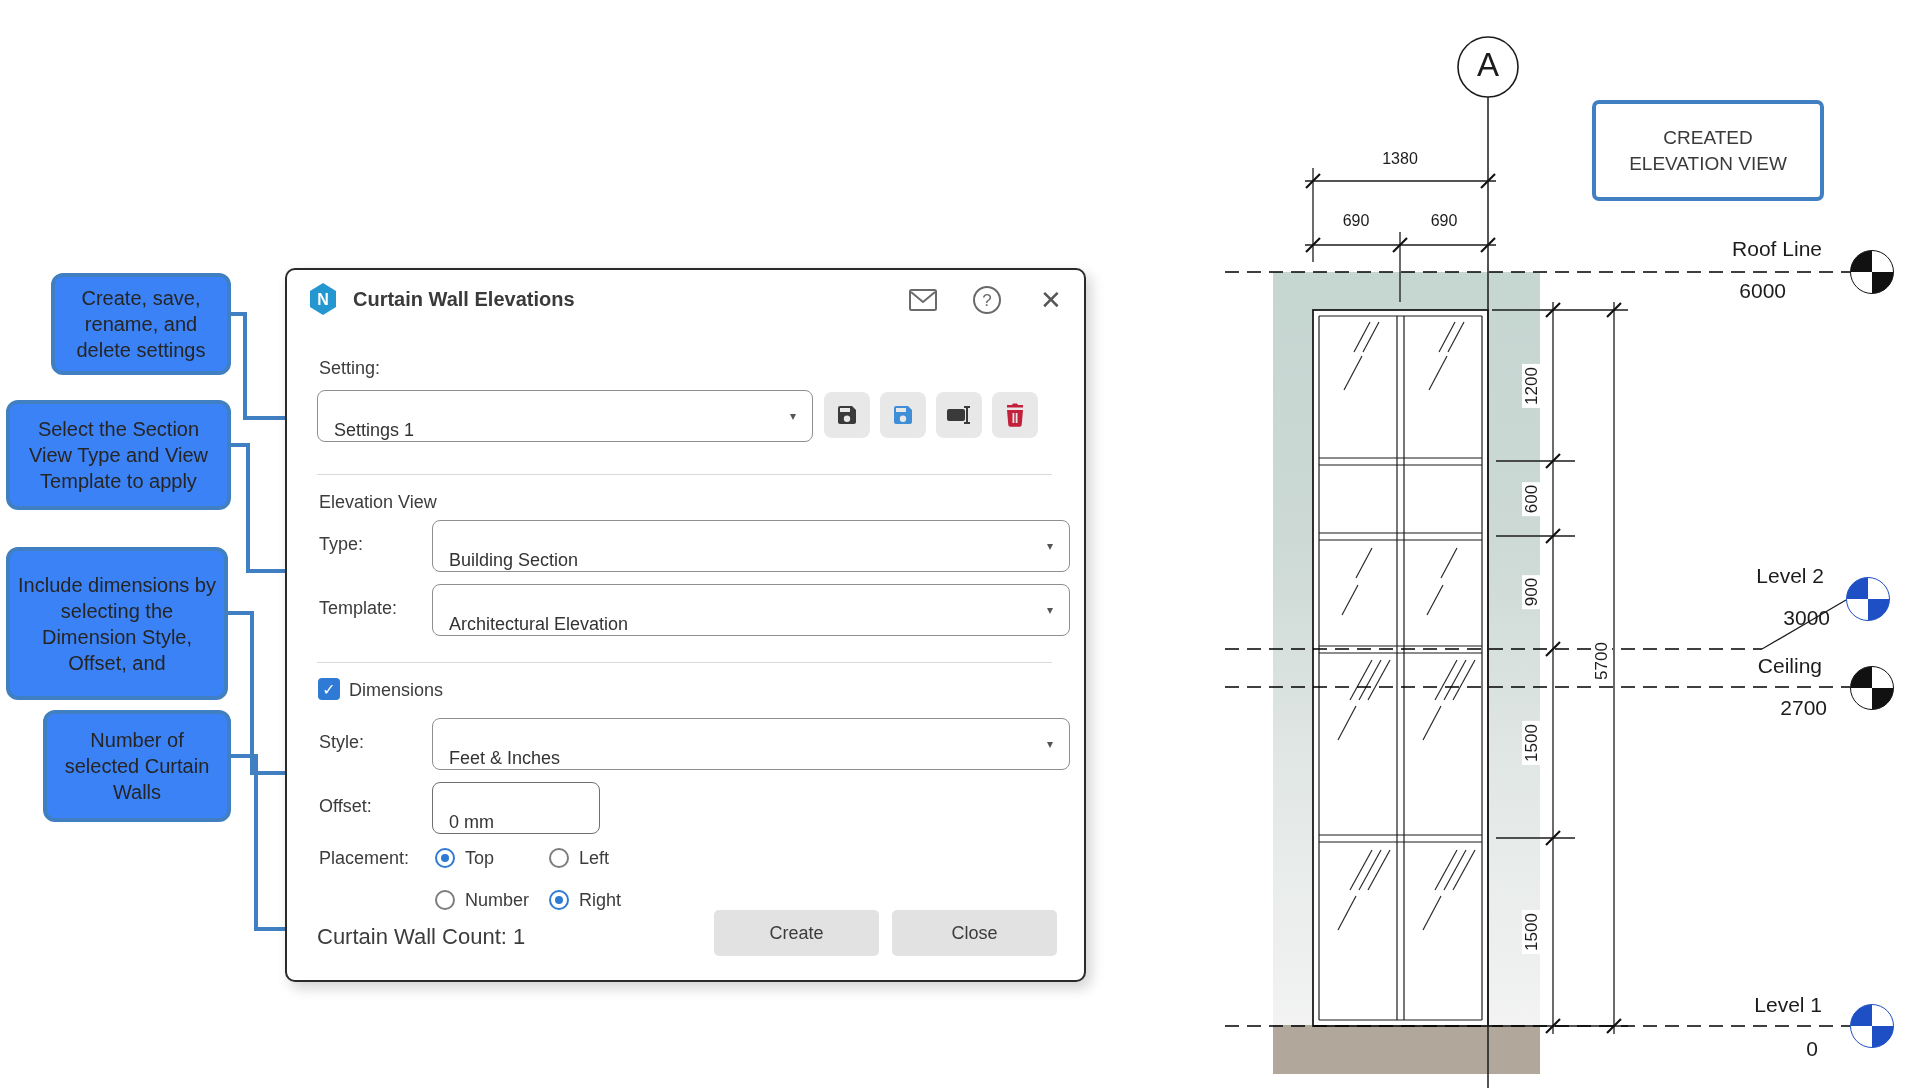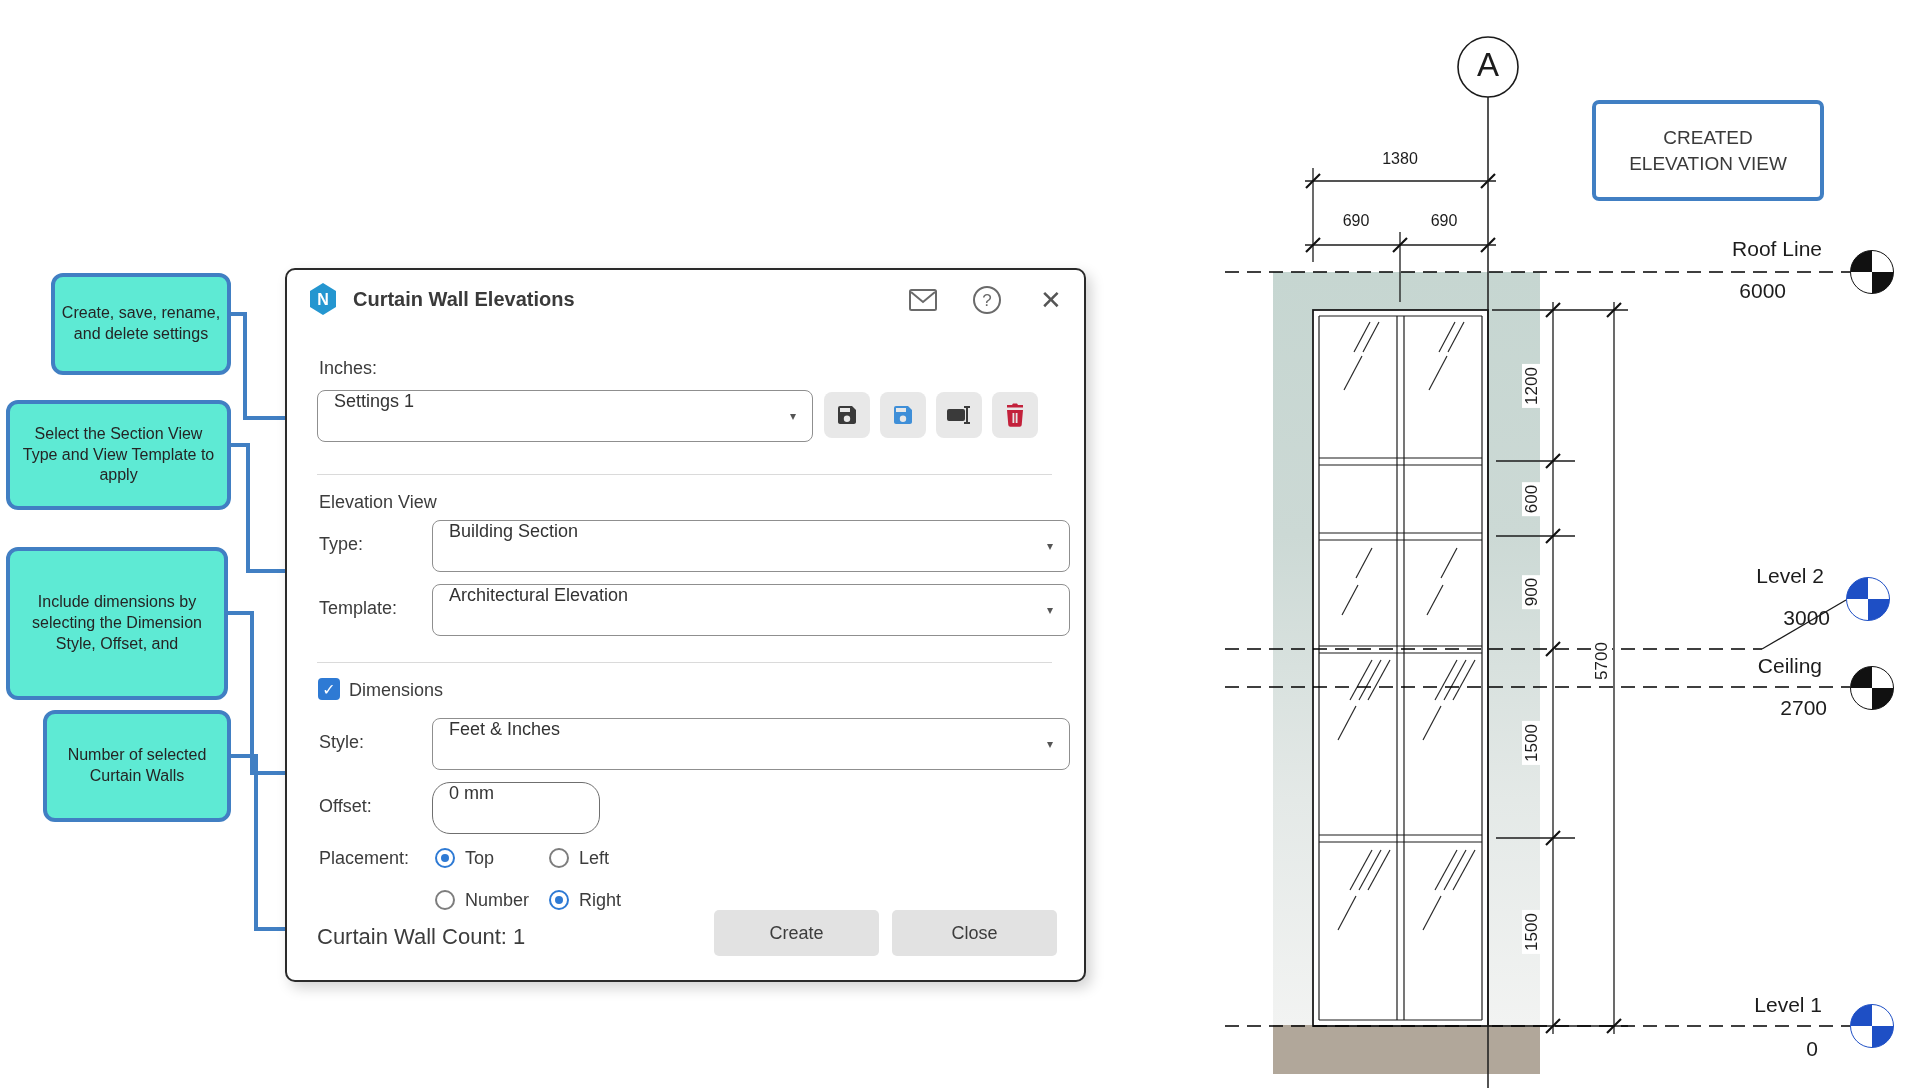--- a/index.html
+++ b/index.html
@@ -3,29 +3,29 @@
 <meta charset="utf-8">
 <style>
   html,body{margin:0;padding:0;background:#fff;}
   #stage{position:relative;width:1920px;height:1088px;background:#ffffff;
          font-family:"Liberation Sans", sans-serif;color:#2e2e2e;overflow:hidden;}
   svg{display:block;}
   
   #bg-svg{position:absolute;left:0;top:0;z-index:1;}
   
   .callout{position:absolute;z-index:3;border:4px solid #417fc3;border-radius:12px;
-           background:#5eead4;display:flex;align-items:center;justify-content:center;
-           text-align:center;font-size:16px;line-height:1.3;color:#252525;padding:6px;}
+           background:#3b82f6;display:flex;align-items:center;justify-content:center;
+           text-align:center;font-size:20px;line-height:1.3;color:#252525;padding:6px;}
   
   #dialog{position:absolute;left:285px;top:268px;width:797px;height:710px;z-index:4;
           background:#fff;border:2px solid #2a2a2a;border-radius:10px;
           box-shadow:5px 6px 14px rgba(0,0,0,.18);}
   .dlg-label{position:absolute;font-size:18px;color:#3c3c3c;}
   .dropdown{position:absolute;border:1.5px solid #8f8f8f;border-radius:8px;background:#fff;
-            display:flex;align-items:flex-start;font-size:18px;color:#333;padding-left:16px;}
+            display:flex;align-items:flex-end;font-size:18px;color:#333;padding-left:16px;}
   .dropdown .caret{position:absolute;right:16px;top:50%;transform:translateY(-50%);
                    font-size:12px;color:#555;}
   .divider{position:absolute;left:30px;width:735px;height:0;border-top:1.5px solid #dadada;}
   .iconbtn{position:absolute;width:46px;height:46px;border-radius:8px;background:#e8e8e8;
            display:flex;align-items:center;justify-content:center;}
   .titlebar-icon{position:absolute;top:14px;width:32px;height:32px;display:flex;
                  align-items:center;justify-content:center;color:#6a6a6a;}
   .btn{position:absolute;width:165px;height:46px;background:#e2e2e2;border:none;border-radius:5px;
        display:flex;align-items:center;justify-content:center;font-size:18px;color:#3c3c3c;}
   .checkbox{position:absolute;width:22px;height:22px;background:#2e7ad4;border-radius:4px;
@@ -237,21 +237,21 @@
       </svg>
     </div>
     <div class="titlebar-icon" style="left:684px;">
       <svg width="30" height="30" viewBox="0 0 30 30">
         <circle cx="15" cy="15" r="13" fill="none" stroke="#6a6a6a" stroke-width="2"></circle>
         <text x="15" y="21" text-anchor="middle" font-size="17" fill="#6a6a6a" font-family="Liberation Sans, sans-serif">?</text>
       </svg>
     </div>
     <div class="titlebar-icon" style="left:748px;font-size:26px;color:#555;">✕</div>
 
-    <div class="dlg-label" style="left:32px;top:88px;">Inches:</div>
+    <div class="dlg-label" style="left:32px;top:88px;">Setting:</div>
     <div class="dropdown" style="left:30px;top:120px;width:478px;height:50px;">
       <span>Settings 1</span>
       <span class="caret">▾</span>
     </div>
     <div class="iconbtn" style="left:537px;top:122px;">
       <svg width="24" height="24" viewBox="0 0 24 24" fill="#3a3a3a">
         <path d="M17 3H5a2 2 0 0 0-2 2v14c0 1.1.9 2 2 2h14c1.1 0 2-.9 2-2V7l-4-4zM12 19a3.2 3.2 0 1 1 0-6.4 3.2 3.2 0 0 1 0 6.4zM15 9H5V5h10v4z"></path>
       </svg>
     </div>
     <div class="iconbtn" style="left:593px;top:122px;">
@@ -296,21 +296,21 @@
     </div>
     <div class="dlg-label" style="left:62px;top:410px;">Dimensions</div>
 
     <div class="dlg-label" style="left:32px;top:462px;">Style:</div>
     <div class="dropdown" style="left:145px;top:448px;width:620px;height:50px;">
       <span>Feet &amp; Inches</span>
       <span class="caret">▾</span>
     </div>
 
     <div class="dlg-label" style="left:32px;top:526px;">Offset:</div>
-    <div class="dropdown" style="left:145px;top:512px;width:150px;height:50px;border-color:#6f6f6f;border-radius:18px;">
+    <div class="dropdown" style="left:145px;top:512px;width:150px;height:50px;border-color:#6f6f6f;">
       <span>0 mm</span>
     </div>
 
     <div class="dlg-label" style="left:32px;top:578px;">Placement:</div>
     <div class="radio on" style="left:148px;top:578px;"></div>
     <div class="radio-label" style="left:178px;top:578px;">Top</div>
     <div class="radio off" style="left:262px;top:578px;"></div>
     <div class="radio-label" style="left:292px;top:578px;">Left</div>
     <div class="radio off" style="left:148px;top:620px;"></div>
     <div class="radio-label" style="left:178px;top:620px;">Number</div>

